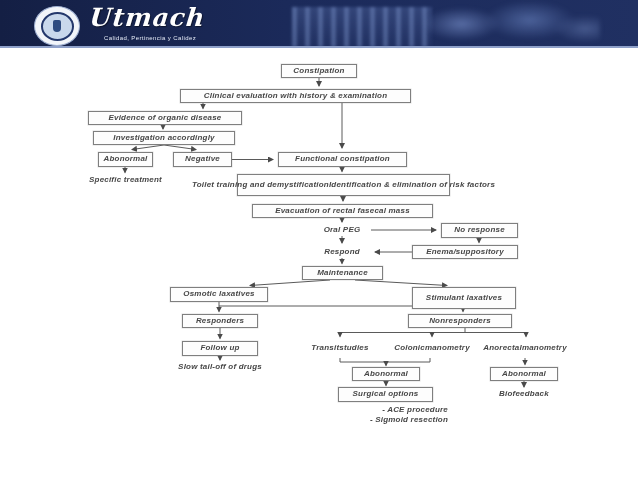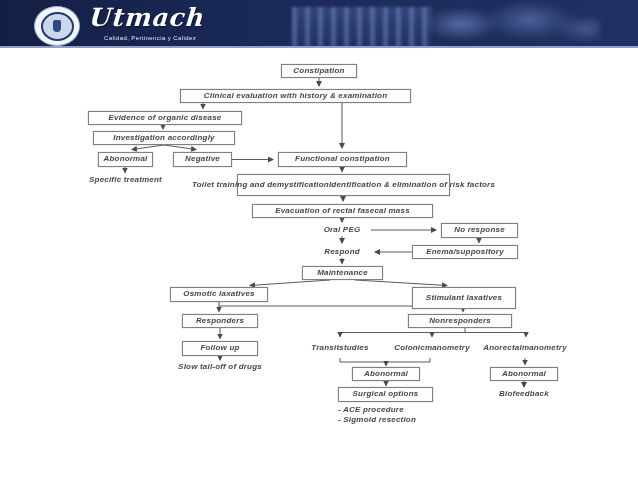--- a/index.html
+++ b/index.html
@@ -32,21 +32,21 @@
   .tagline{position:absolute;left:104px;top:35px;color:#e6ecf8;font-size:6px;letter-spacing:0.4px;}
 
   
   .chart{position:absolute;left:0;top:48px;width:638px;height:445px;font-style:italic;}
   .connectors{position:absolute;left:0;top:0;width:638px;height:445px;}
   .node{position:absolute;box-sizing:border-box;color:#474747;font-weight:bold;font-size:8px;
         line-height:1.12;display:flex;align-items:center;justify-content:center;text-align:center;
         letter-spacing:0.2px;white-space:nowrap;}
   .box{border:1px solid #7f7f7f;background:#fdfdfd;box-shadow:0 0 0 0.5px rgba(130,130,130,0.25);}
   .two-line{}
-  .list{flex-direction:column;align-items:flex-start;text-align:left;line-height:1.25;}
+  .list{flex-direction:column;align-items:flex-end;text-align:left;line-height:1.25;}
 </style>
 </head>
 <body>
 
 <div class="slide">
 
   <header class="banner">
     <div class="art-buildings"></div>
     <div class="art-statues"></div>
     <div class="seal">

